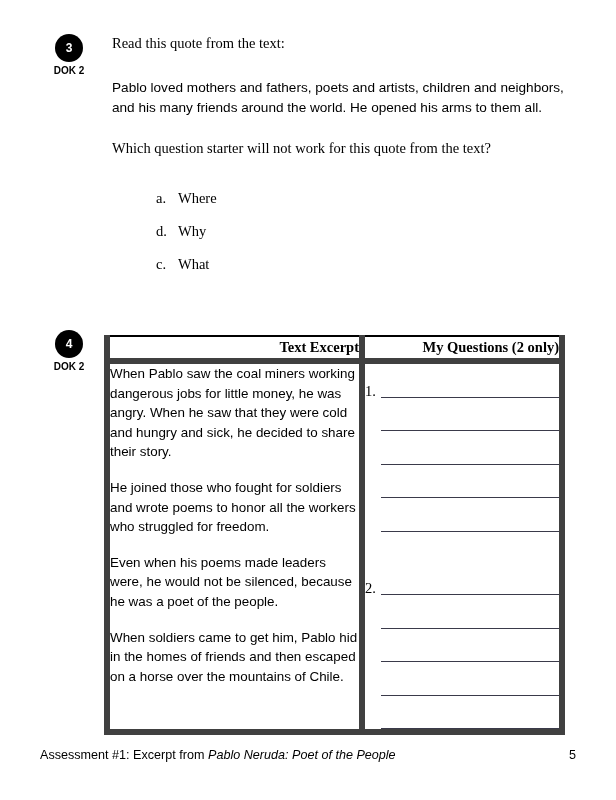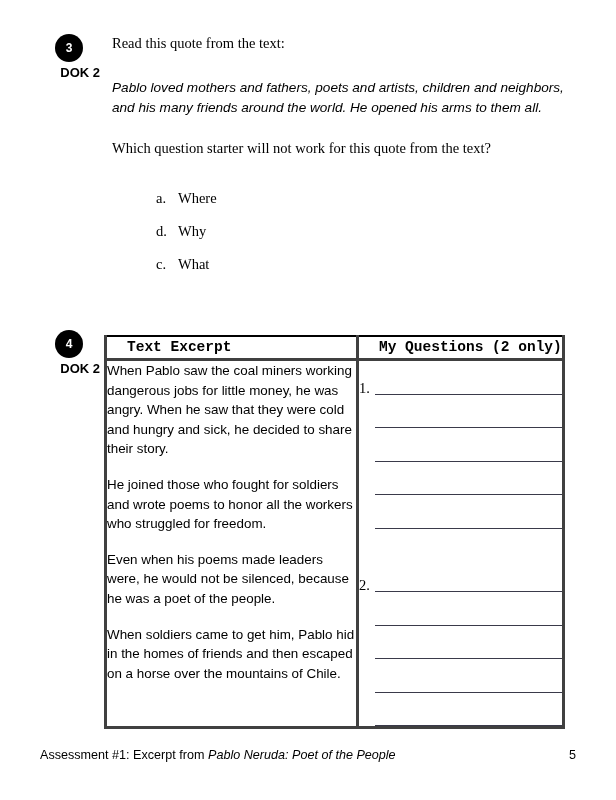--- a/index.html
+++ b/index.html
@@ -46,45 +46,44 @@
     font-family: "Liberation Sans", "DejaVu Sans", sans-serif;
     font-size: 12px;
     font-weight: bold;
     line-height: 28px;
     text-align: center;
     margin: 0 auto;
   }
   .dok-label {
     margin-top: 3px;
     font-family: "Liberation Sans", "DejaVu Sans", sans-serif;
-    font-size: 13px;
+    font-size: 10px;
     font-weight: bold;
     letter-spacing: 0px;
-    text-align: right;
+    text-align: center;
   }
 
   
   .q3-body {
     position: absolute;
     left: 112px;
     right: 36px;
     top: 0;
   }
   .serif-line {
     font-family: "Liberation Serif", "DejaVu Serif", serif;
     font-size: 14.5px;
     line-height: 19px;
     margin: 0;
   }
   .quote-para {
     font-family: "Liberation Sans", "DejaVu Sans", sans-serif;
     font-size: 13.6px;
     line-height: 19.5px;
     margin: 0;
-    font-style: italic;
   }
   .spacer-lg { height: 25px; }
   .spacer-md { height: 22px; }
 
   .choices {
     margin: 16px;
     padding: 0;
     list-style: none;
     position: absolute;
     left: 140px;
@@ -108,31 +107,31 @@
     top: 5px;
     width: 461px;
   }
   table.excerpt-table {
     border-collapse: collapse;
     width: 100%;
     table-layout: fixed;
   }
   table.excerpt-table td,
   table.excerpt-table th {
-    border: 3px solid #404040;
+    border: 6px solid #404040;
     vertical-align: top;
     padding: 0;
   }
   table.excerpt-table thead th {
     border-top: 2px solid #000000;
     border-bottom: 1px solid #a8a8a8;
-    font-family: Liberation Mono, monospace;
+    font-family: Liberation Serif, serif;
     font-size: 14.5px;
     font-weight: bold;
-    text-align: left;
+    text-align: right;
     height: 21px;
     line-height: 21px;
     padding-left: 20px;
   }
   td.excerpt-cell {
     width: 229px;
     padding: 8px 12px 10px 14px;
   }
   td.questions-cell {
     padding: 8px 16px 10px 8px;

